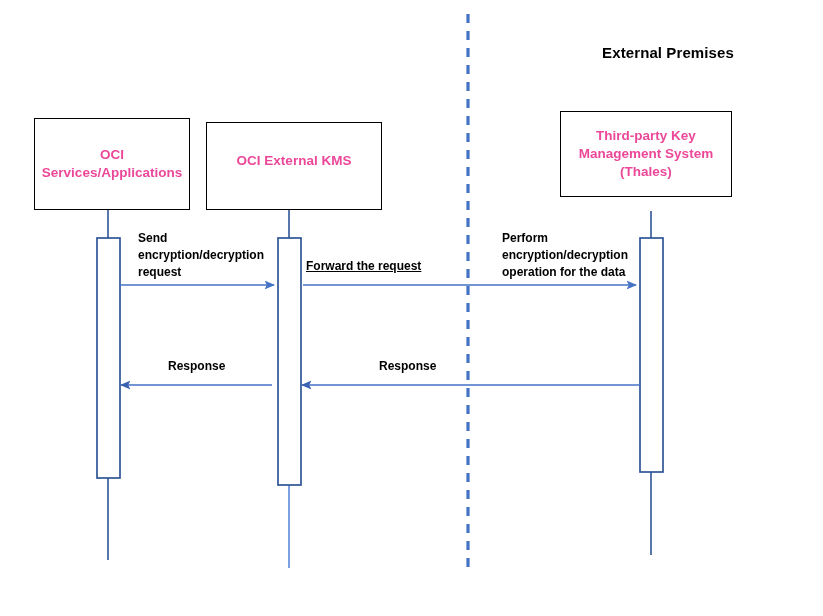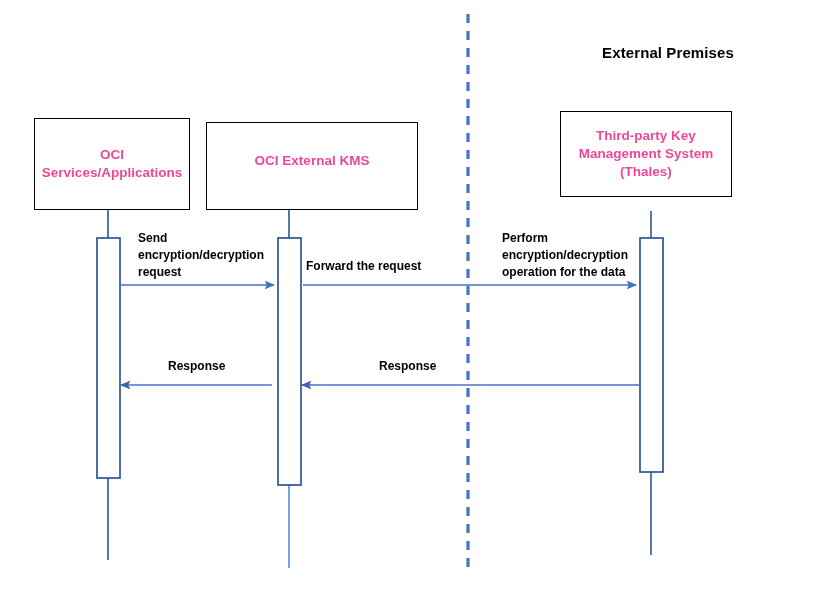--- a/index.html
+++ b/index.html
@@ -47,35 +47,35 @@
     text-align: center;
   }
   .actor-label {
     font-weight: bold;
     font-size: 13.5px;
     color: #ec4899;
     line-height: 1.35;
     padding: 0 4px;
   }
   #actor-box-0 { left: 34px;  top: 118px; width: 156px; height: 92px; }
-  #actor-box-1 { left: 206px; top: 122px; width: 212px; height: 88px; }
+  #actor-box-1 { left: 206px; top: 122px; width: 176px; height: 88px; }
   #actor-box-2 { left: 560px; top: 111px; width: 172px; height: 86px; }
 
   #actor-box-1 .actor-label { position: relative; top: -5px; }
 
   .msg-label {
     position: absolute;
     font-weight: bold;
     font-size: 12px;
     color: #000000;
     line-height: 1.42;
     white-space: pre-line;
   }
   #msg-label-0 { left: 138px; top: 230px; width: 135px; }
-  #msg-label-1 { left: 306px; top: 258px; width: 180px; }
+  #msg-label-1 { left: 306px; top: 258px; width: 180px; text-decoration: underline; }
   #msg-label-2 { left: 502px; top: 230px; width: 145px; }
   #msg-label-3 { left: 168px; top: 358px; width: 110px; text-align: left; }
   #msg-label-4 { left: 379px; top: 358px; width: 110px; text-align: left; }
 </style>
 </head>
 <body>
 
 <div id="canvas">
 
   <svg class="layer" viewBox="0 0 823 616" xmlns="http://www.w3.org/2000/svg">

